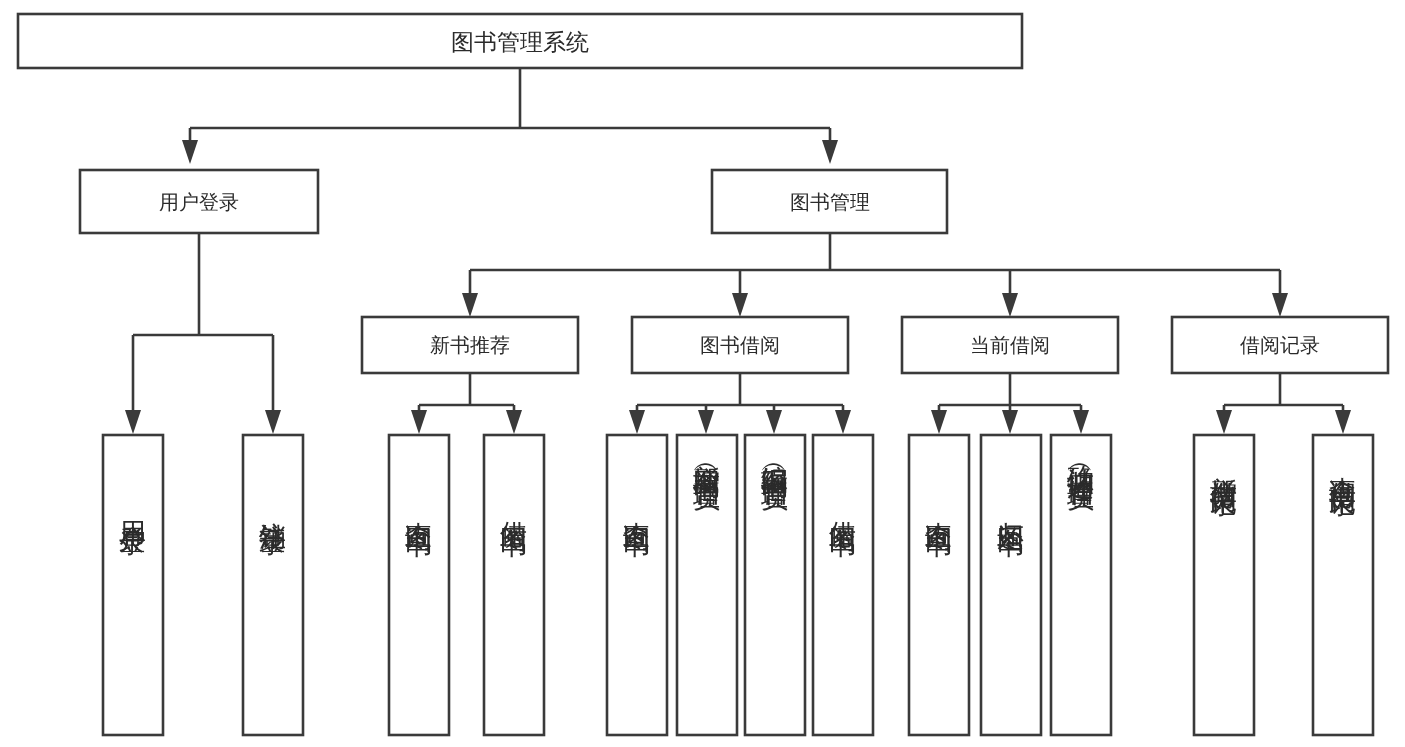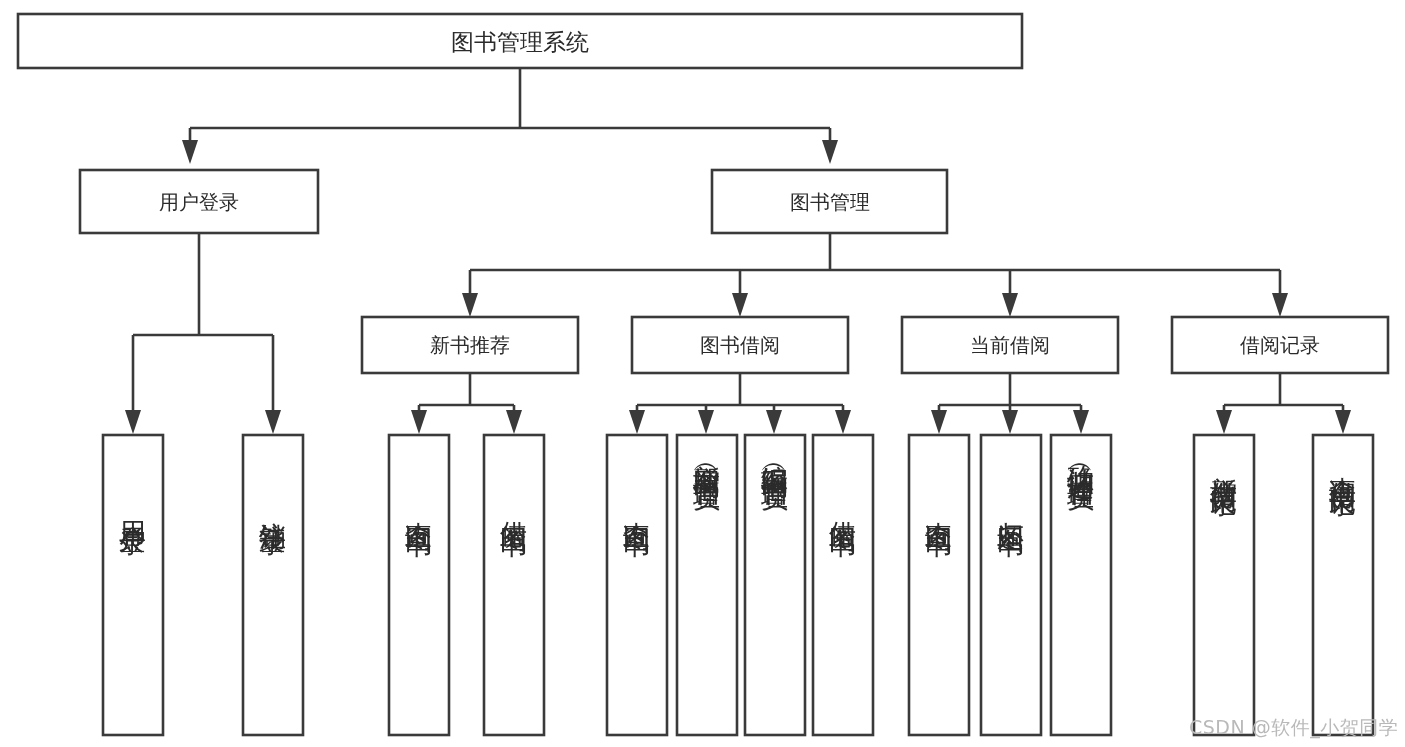--- a/index.html
+++ b/index.html
@@ -248,15 +248,14 @@
     <span class="vert-label">确认归还（管理员）</span>
   </div>
 
   <div class="vert-label-wrap" style="left:1194px; top:455px; width:60px; height:280px;">
     <span class="vert-label">新增借阅记录</span>
   </div>
   <div class="vert-label-wrap" style="left:1313px; top:455px; width:60px; height:280px;">
     <span class="vert-label">查询借阅记录</span>
   </div>
 
-  <div class="watermark" style="left:1189px; top:715px;">CSDN @软件_小贺同学</div>
 
 </div>
 
 </body></html>

